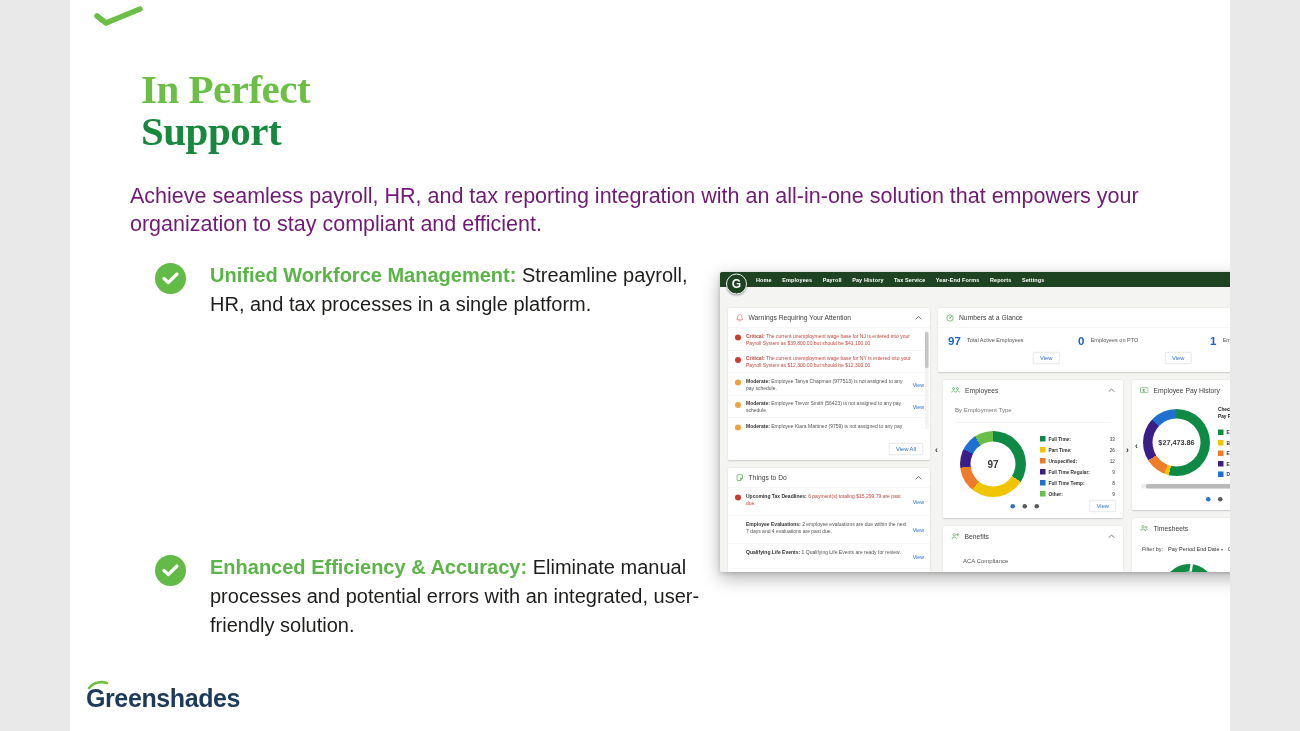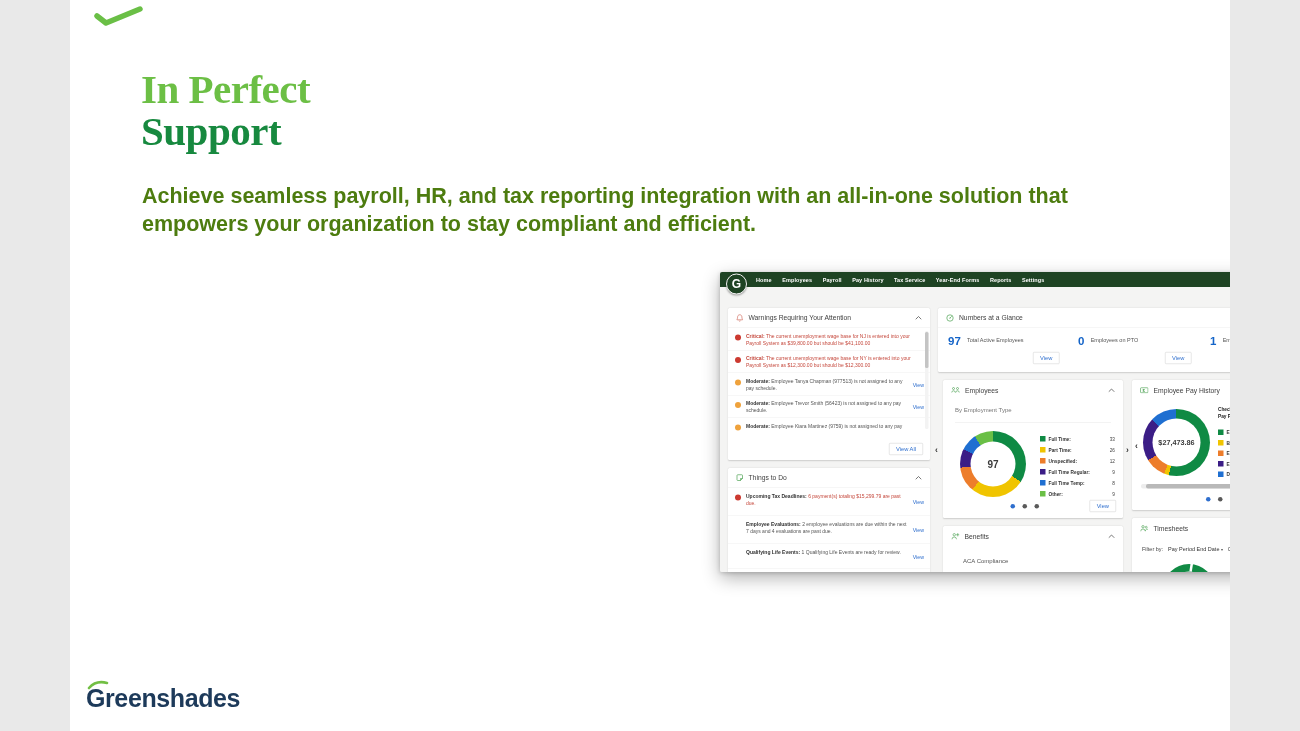--- a/index.html
+++ b/index.html
@@ -5,21 +5,21 @@
   * { margin:0; padding:0; box-sizing:border-box; }
   html,body { background:#e9e9e9; }
   body { font-family:"Liberation Sans", sans-serif; }
   .slide { position:relative; width:1160px; height:731px; background:#ffffff; overflow:hidden; margin:0 auto; }
 
   
   .corner-check { position:absolute; left:24px; top:6px; }
   .title { position:absolute; left:71px; top:68px; font-family:"Liberation Serif", serif; font-weight:700; font-size:41px; line-height:42px; letter-spacing:-0.5px; }
   .title .t1 { color:#6cbf45; display:block; }
   .title .t2 { color:#17893f; display:block; }
-  .intro { position:absolute; left:72px; top:183px; width:1015px; font-size:21.5px; line-height:27.5px; font-weight:700; color:#4d7c0f; }
+  .intro { position:absolute; left:60px; top:183px; width:1015px; font-size:21.5px; line-height:27.5px; font-weight:400; color:#701a75; }
   .bullet { position:absolute; left:85px; display:flex; align-items:flex-start; }
   .b1 { top:261px; } .b2 { top:407px; } .b3 { top:553px; }
   .check-badge { width:31px; height:31px; border-radius:50%; background:#62bb46; flex:0 0 31px; margin-right:24px; margin-top:2px; display:flex; align-items:center; justify-content:center; }
   .bullet-text { width:492px; font-size:20px; line-height:29px; color:#1e1e1c; }
   .bullet-text .bh { color:#5bb447; font-weight:700; }
   .logo { position:absolute; left:16px; top:684px; font-size:25px; font-weight:700; color:#1d3a5a; letter-spacing:-0.4px; }
   .logo .g-accent { position:absolute; left:1px; top:-4px; }
   .page-num { position:absolute; left:1188px; top:682px; width:20px; text-align:center; font-size:13px; font-weight:700; color:#222; }
 
   
@@ -94,22 +94,38 @@
     <path d="M3 10 L12 17 L46 3" stroke="#6abf46" stroke-width="5.5" fill="none" stroke-linecap="round" stroke-linejoin="round"></path>
   </svg>
 
   <h1 class="title">
     <span class="t1">In Perfect</span>
     <span class="t2">Support</span>
   </h1>
 
   <p class="intro">Achieve seamless payroll, HR, and tax reporting integration with an all-in-one solution that empowers your organization to stay compliant and efficient.</p>
 
-
-
+  <div class="bullet b1">
+    <span class="check-badge">
+      <svg width="17" height="13" viewBox="0 0 17 13">
+          <path d="M2 6.5 L6.3 10.5 L15 2" stroke="#ffffff" stroke-width="3.2" fill="none" stroke-linecap="round" stroke-linejoin="round"></path>
+        </svg>
+    </span>
+    <p class="bullet-text"><span class="bh">Unified Workforce Management:</span><span> Streamline payroll, HR, and tax processes in a single platform.</span></p>
+  </div>
+
+
+  <div class="bullet b3">
+    <span class="check-badge">
+      <svg width="17" height="13" viewBox="0 0 17 13">
+          <path d="M2 6.5 L6.3 10.5 L15 2" stroke="#ffffff" stroke-width="3.2" fill="none" stroke-linecap="round" stroke-linejoin="round"></path>
+        </svg>
+    </span>
+    <p class="bullet-text"><span class="bh">Enhanced Efficiency &amp; Accuracy:</span><span> Eliminate manual processes and potential errors with an integrated, user-friendly solution.</span></p>
+  </div>
 
   <div class="dash">
     <div class="dash-inner">
 
       <div class="navbar">
         <div class="nav-items">
           <span class="nav-item">Home</span>
           <span class="nav-item">Employees</span>
           <span class="nav-item">Payroll</span>
           <span class="nav-item">Pay History</span>

